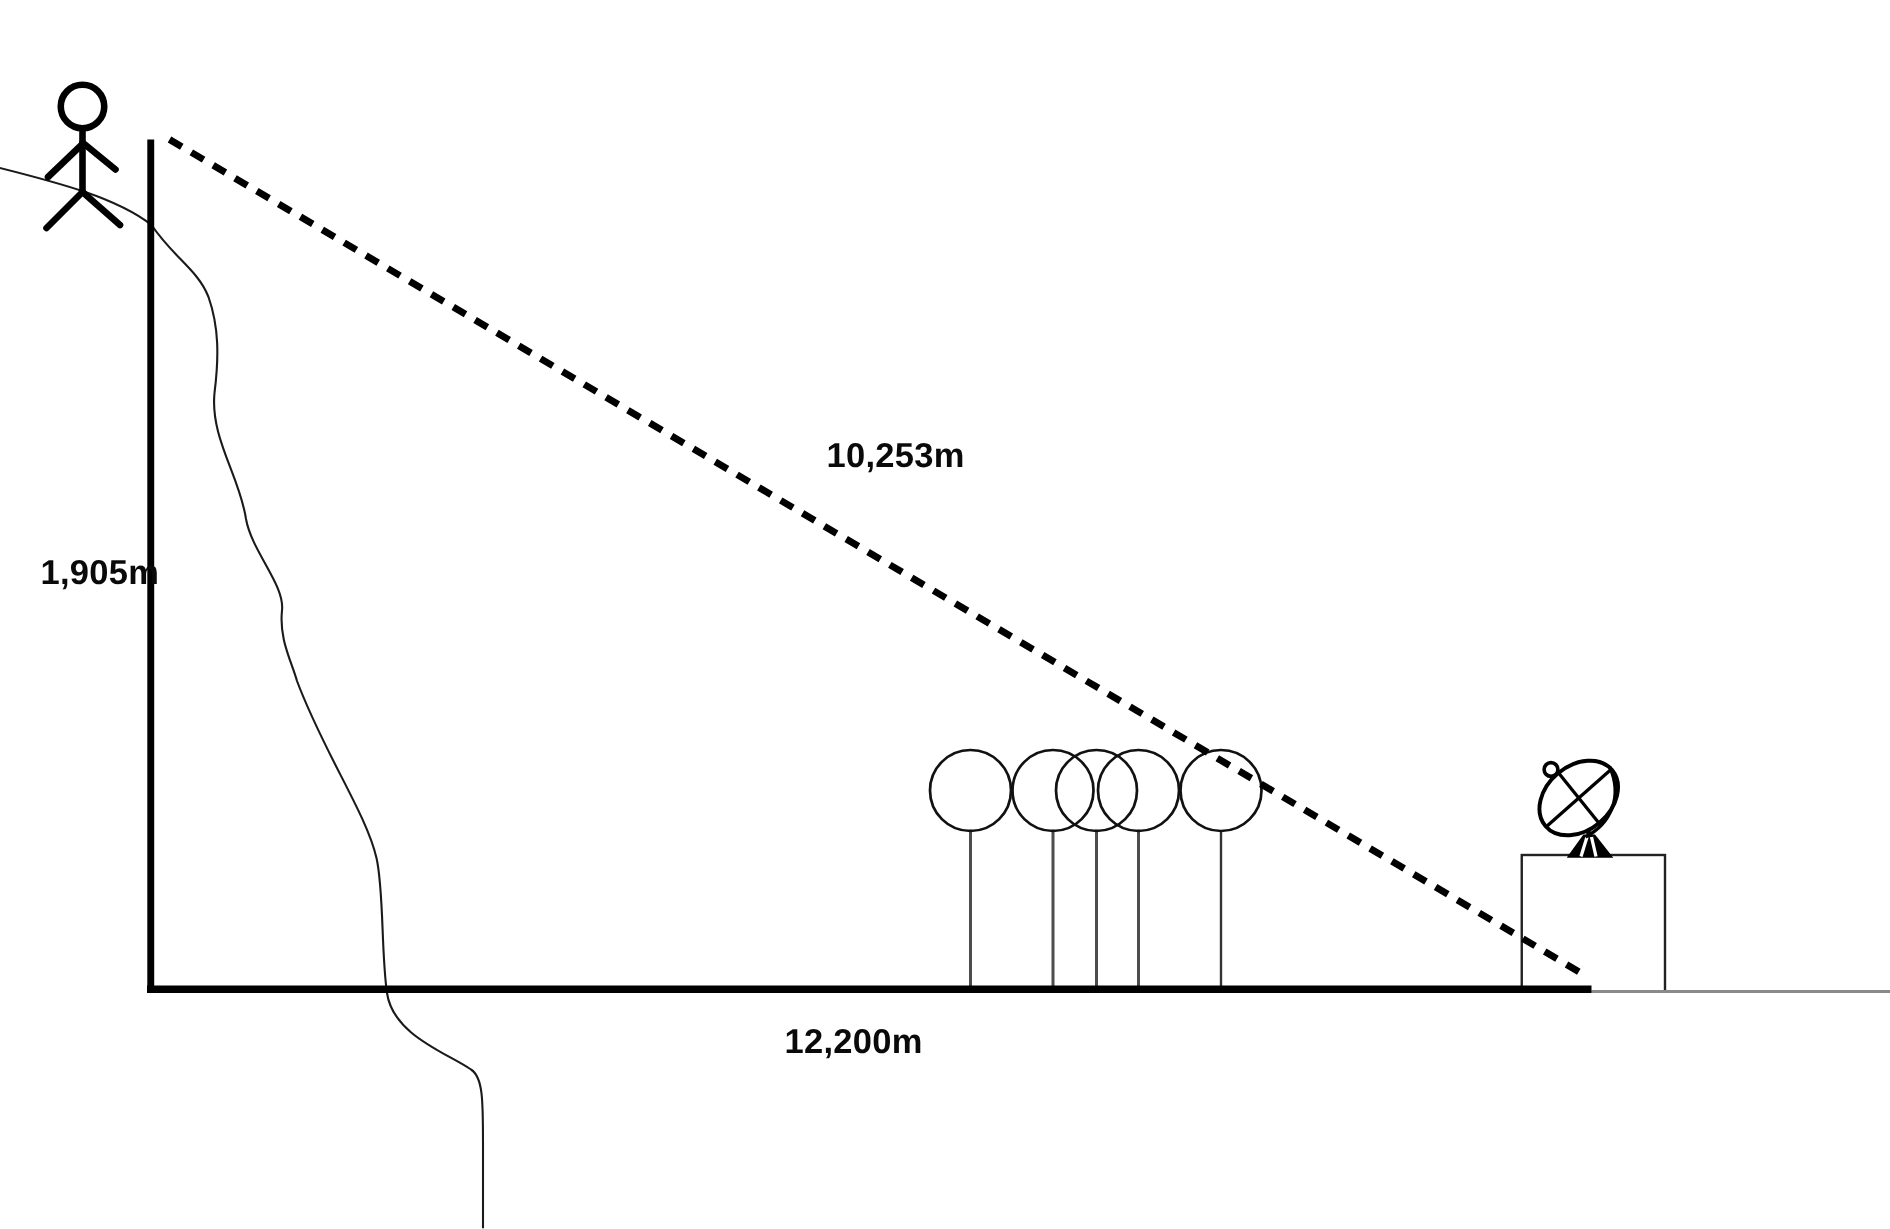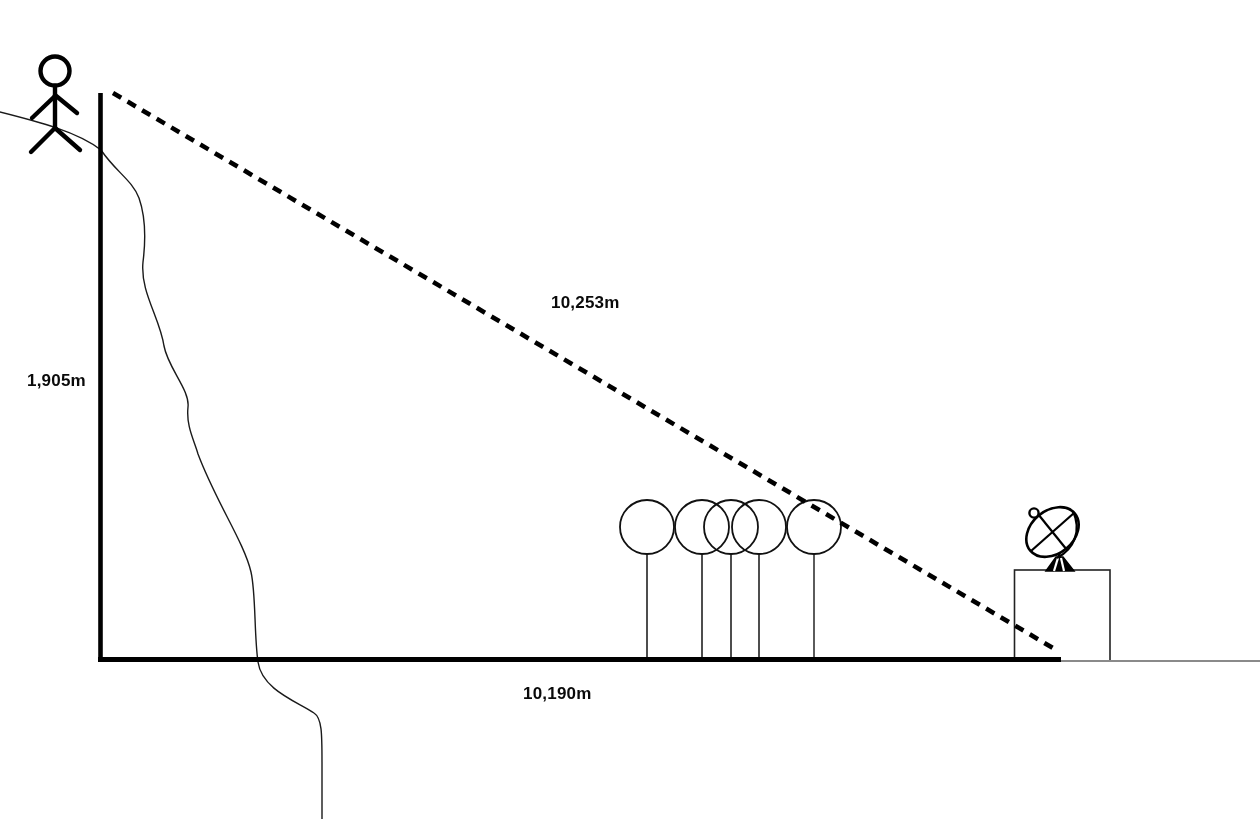--- a/index.html
+++ b/index.html
@@ -16,21 +16,21 @@
     font-family: "Liberation Sans", sans-serif;
   }
   .canvas svg {
     position: absolute;
     left: 0;
     top: 0;
   }
   .measure-label {
     position: absolute;
     font-family: "Liberation Sans", sans-serif;
-    font-size: 17px;
+    font-size: 23px;
     font-weight: 700;
     color: #0a0a0a;
     letter-spacing: 0.2px;
     line-height: 20px;
     white-space: nowrap;
     user-select: none;
   }
   .label-cliff-height  { left: 27px;  top: 371px; }
   .label-sight-distance{ left: 551px; top: 293px; }
   .label-ground-distance{ left: 523px; top: 684px; }
@@ -112,15 +112,15 @@
       <line x1="1038" y1="514" x2="1067" y2="550" stroke="#000000" stroke-width="2.2"></line>
 
       <circle cx="1034" cy="513" r="4.6" fill="#ffffff" stroke="#000000" stroke-width="2.4"></circle>
     </g>
   </svg>
 
   <div class="measure-label label-cliff-height">1,905m</div>
 
   <div class="measure-label label-sight-distance">10,253m</div>
 
-  <div class="measure-label label-ground-distance">10,190m</div>
+  <div class="measure-label label-ground-distance">12,200m</div>
 
 </div>
 
 </body></html>

